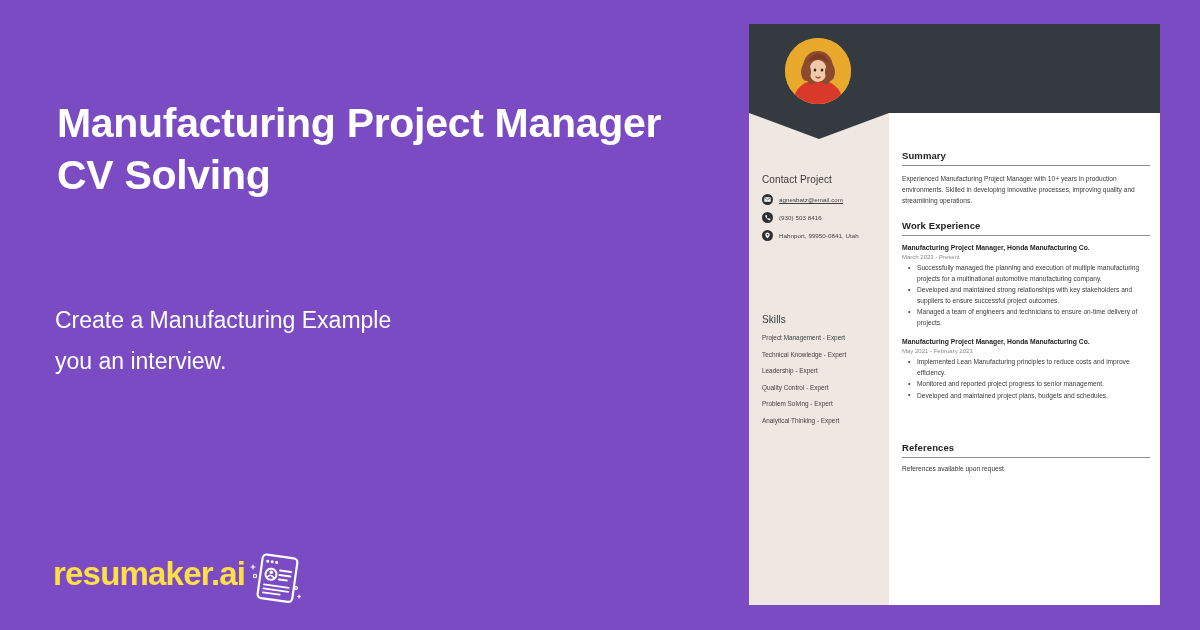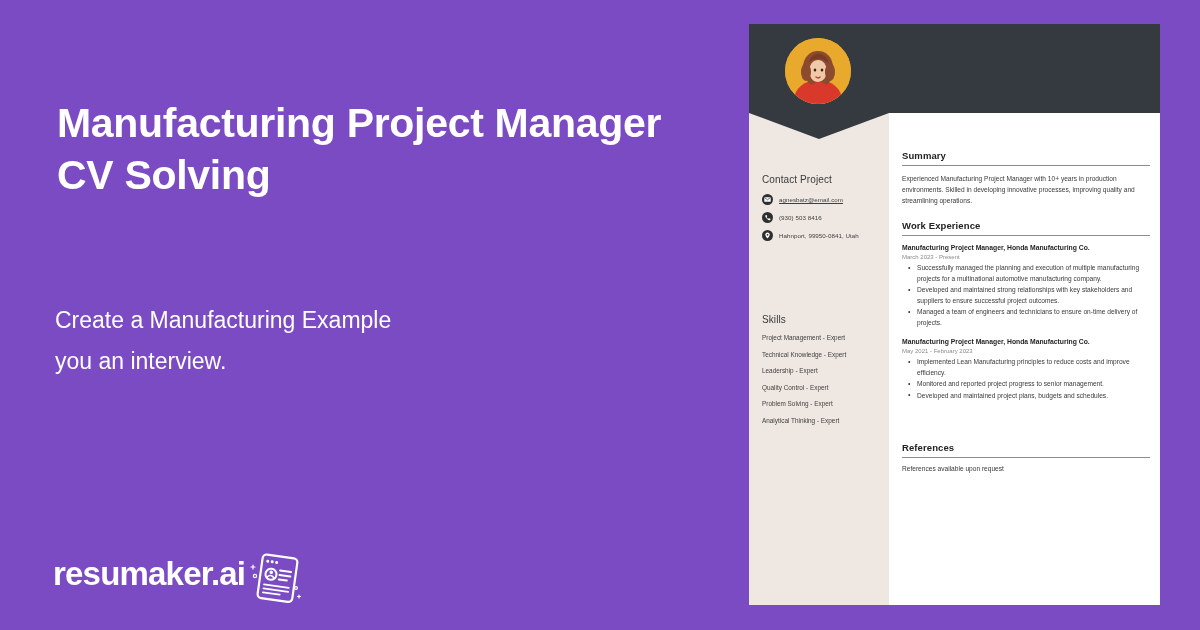--- a/index.html
+++ b/index.html
@@ -21,21 +21,21 @@
   }
   .promo-sub {
     position:absolute; left:55px; top:300px; width:470px;
     color:#ffffff; font-size:23px; font-weight:normal;
     line-height:41px;
   }
 
   
   .logo { position:absolute; left:53px; top:550px; display:flex; align-items:flex-end; }
   .logo-text {
-    color:#ffffff; font-size:33px; font-weight:bold;
+    color:#fde047; font-size:33px; font-weight:bold;
     letter-spacing:-0.8px; line-height:33px;
   }
   .logo-mark { position:relative; width:60px; height:56px; margin-left:1px; margin-bottom:-16px; }
 
   
   .cv {
     position:absolute; left:749px; top:24px;
     width:411px; height:581px;
     background:#ffffff; overflow:hidden;
   }

